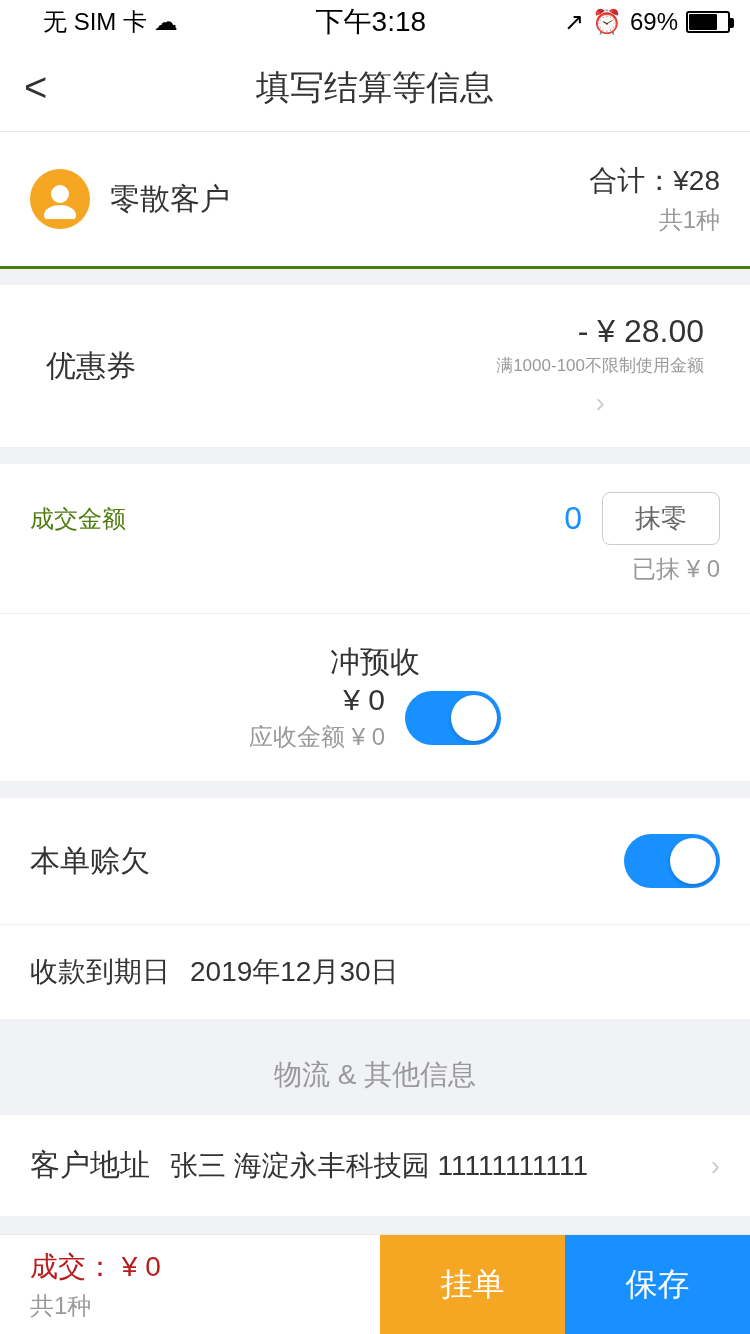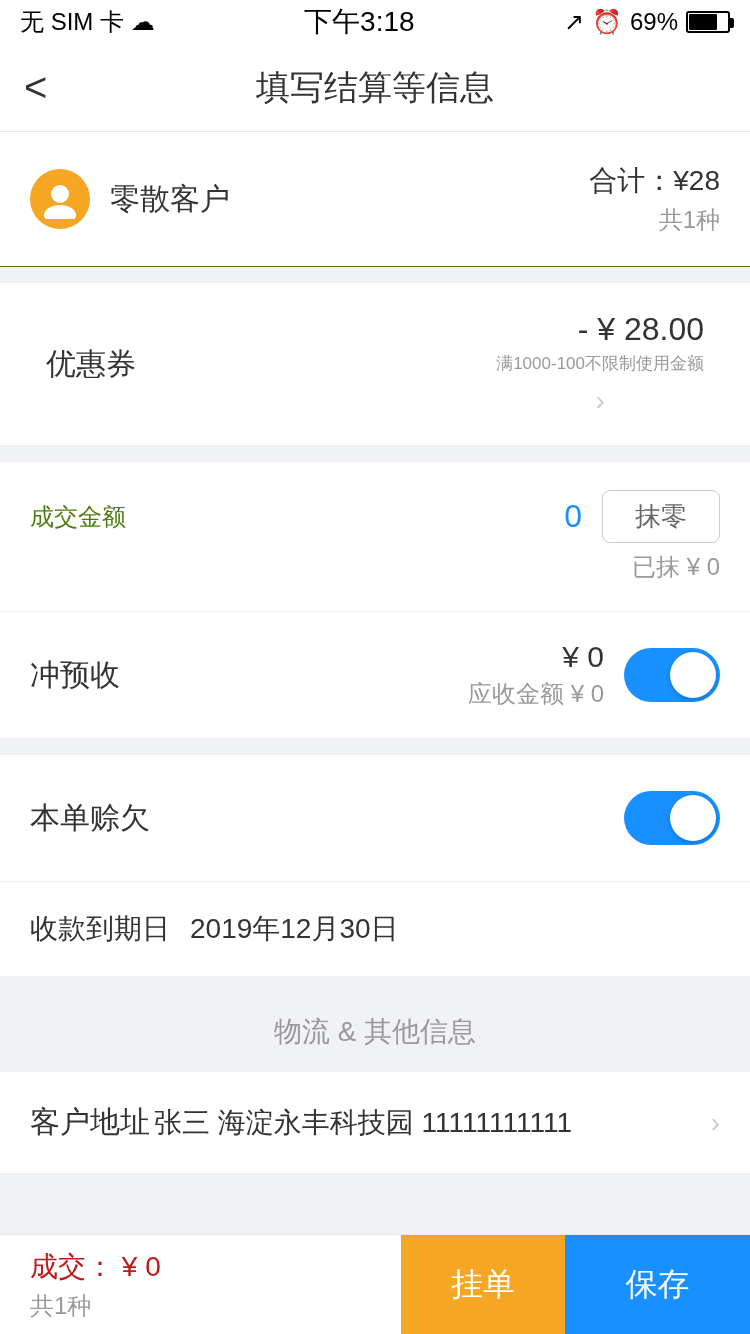--- a/index.html
+++ b/index.html
@@ -19,21 +19,21 @@
       width: 100%;
       height: 44px;
       background: #fff;
       display: flex;
       align-items: center;
       justify-content: space-between;
       padding: 0 20px;
       font-size: 24px;
       color: #000;
     }
-    .status-bar-left { display: flex; align-items: flex-start; gap: 10px; }
+    .status-bar-left { display: flex; align-items: flex-start; gap: 10px; margin-left: 23px; }
     .status-bar-center { font-size: 28px; font-weight: 500; }
     .status-bar-right { display: flex; align-items: center; gap: 8px; font-size: 24px; }
 
     
     .nav-bar {
       width: 100%;
       height: 88px;
       background: #fff;
       display: flex;
       align-items: center;
@@ -61,21 +61,21 @@
     }
 
     
     .customer-section {
       background: #fff;
       margin-top: 0;
       padding: 30px 30px;
       display: flex;
       align-items: center;
       justify-content: space-between;
-      border-bottom: 1px solid #4d7c0f;
+      border-bottom: 3px solid #4d7c0f;
     }
     .customer-left {
       display: flex;
       align-items: center;
       gap: 20px;
     }
     .customer-avatar {
       width: 60px;
       height: 60px;
       border-radius: 50%;
@@ -154,20 +154,21 @@
       text-align: right;
     }
 
     
     .prepay-row {
       padding: 28px 30px;
       border-bottom: 1px solid #f0f0f0;
       display: flex;
       align-items: center;
       justify-content: space-between;
+      flex-direction: column;
     }
     .prepay-label { font-size: 30px; color: #333; }
     .prepay-right { display: flex; align-items: center; gap: 20px; }
     .prepay-info { text-align: right; }
     .prepay-amount { font-size: 30px; color: #333; font-weight: 500; }
     .prepay-receivable { font-size: 24px; color: #999; margin-top: 4px; }
 
     
     .toggle {
       width: 96px;
@@ -222,21 +223,21 @@
     .logistics-title { font-size: 28px; color: #999; }
 
     
     .address-row {
       background: #fff;
       padding: 30px 30px;
       display: flex;
       align-items: center;
       justify-content: space-between;
     }
-    .address-label { font-size: 30px; color: #333; flex-shrink: 0; margin-right: 4px; }
+    .address-label { font-size: 30px; color: #333; flex-shrink: 0; margin-right: 20px; }
     .address-value { font-size: 28px; color: #333; flex: 1; }
     .address-chevron { color: #ccc; font-size: 28px; }
 
     
     .bottom-bar {
       position: fixed;
       bottom: 0;
       width: 750px;
       height: 100px;
       background: #fff;
@@ -244,21 +245,21 @@
       align-items: center;
       border-top: 1px solid #e8e8e8;
     }
     .bottom-summary {
       flex: 1;
       padding: 0 30px;
     }
     .bottom-summary-top { font-size: 28px; color: #b91c1c; }
     .bottom-summary-label { font-size: 24px; color: #999; margin-top: 4px; }
     .btn-hold {
-      width: 164px;
+      width: 185px;
       height: 100%;
       background: #f5a623;
       display: flex;
       align-items: center;
       justify-content: center;
       font-size: 32px;
       color: #fff;
       cursor: pointer;
     }
     .btn-save {

